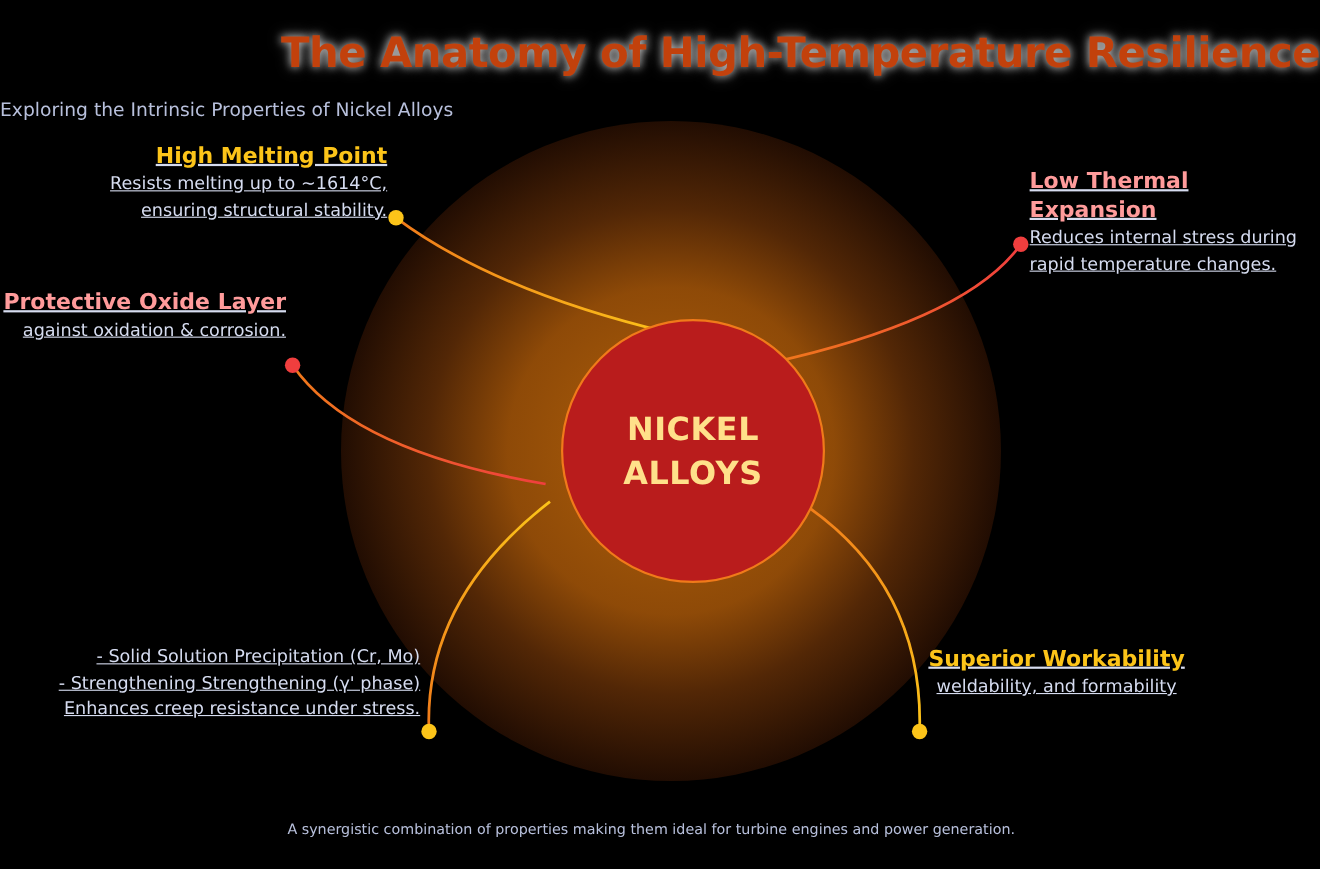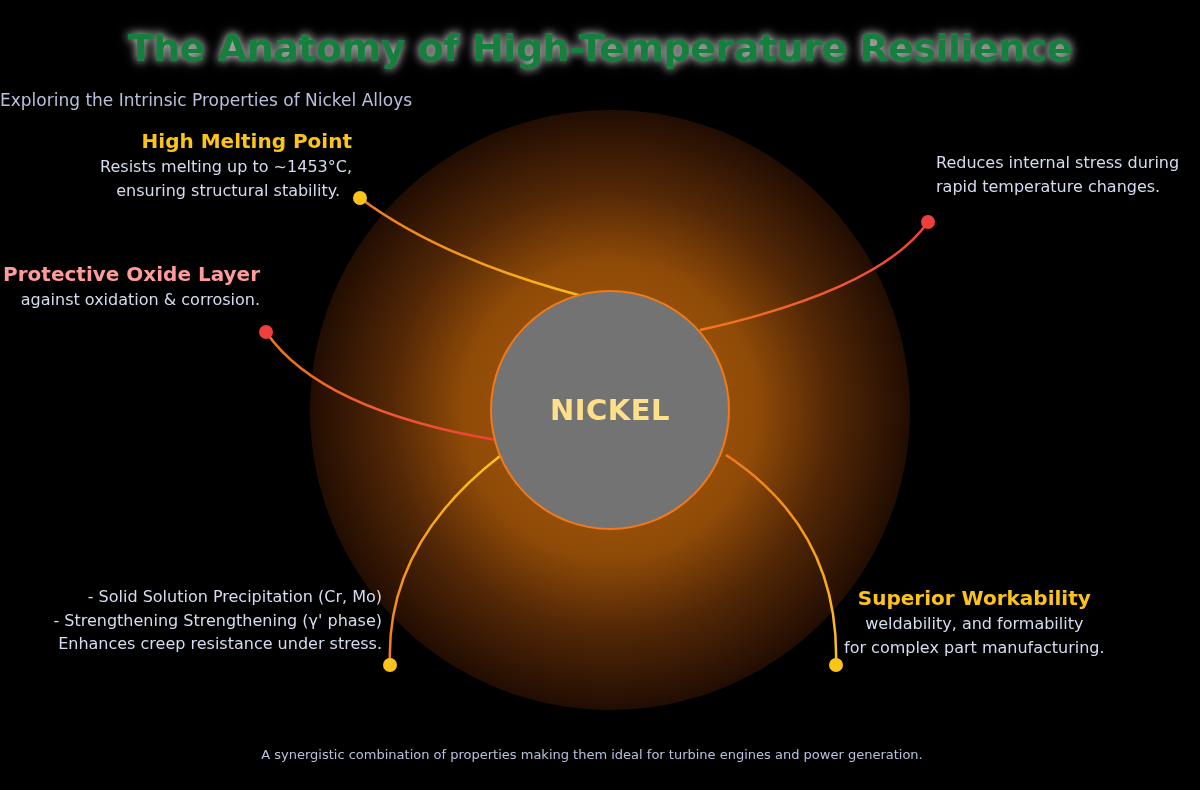--- a/index.html
+++ b/index.html
@@ -12,39 +12,39 @@
     }
     .glow {
       position: absolute; left: 310px; top: 110px; width: 600px; height: 600px;
       border-radius: 50%;
       background: radial-gradient(circle at center,
         rgba(176,96,10,1) 0%, rgba(150,78,8,0.95) 35%, rgba(110,52,8,0.75) 52%,
         rgba(60,22,4,0.5) 72%, rgba(0,0,0,0) 100%);
     }
     svg.connectors { position: absolute; left: 0; top: 0; width: 1200px; height: 790px; }
     .title {
-      position: absolute; left: 0; right: 0; top: 26px; text-align: center;
-      font-size: 38px; font-weight: bold; color: #15803d;
+      position: absolute; left: 0; right: 0; top: 26px; text-align: right;
+      font-size: 38px; font-weight: bold; color: #c2410c;
       text-shadow: 0 0 8px rgba(255,255,255,0.75), 0 0 14px rgba(255,255,255,0.35);
       letter-spacing: -0.5px;
     }
     .subtitle {
       position: absolute; left: 0; right: 0; top: 90px; text-align: left;
       font-size: 17px; color: #b8c0dc;
     }
     .hub {
-      position: absolute; left: 490px; top: 290px; width: 240px; height: 240px;
-      border-radius: 50%; background: #737373; border: 2px solid #f07a1a;
+      position: absolute; left: 510px; top: 290px; width: 240px; height: 240px;
+      border-radius: 50%; background: #b91c1c; border: 2px solid #f07a1a;
       box-sizing: border-box;
       display: flex; flex-direction: column; align-items: center; justify-content: center;
     }
     .hub span {
       color: #ffe08a; font-weight: bold; font-size: 29px; line-height: 40px; letter-spacing: 0.5px;
     }
-    .node { position: absolute; font-size: 16px; line-height: 23.5px; }
+    .node { position: absolute; font-size: 16px; line-height: 23.5px; text-decoration: underline; }
     .node .head { font-weight: bold; font-size: 20px; line-height: 26px; margin-bottom: 1px; }
     .node .line { white-space: nowrap; }
     .yellow { color: #fcc419; }
     .pink { color: #ff9b9b; }
     .right-align { text-align: right; }
     .footer {
       position: absolute; left: 0; right: 16px; top: 747px; text-align: center;
       font-size: 13px; color: #b8c0dc;
     }
   </style>
@@ -86,43 +86,44 @@
   <circle cx="266" cy="332" r="7" fill="#f03e3e"></circle>
   <circle cx="390" cy="665" r="7" fill="#fcc419"></circle>
   <circle cx="836" cy="665" r="7" fill="#fcc419"></circle>
 </svg>
 
 <div class="title">The Anatomy of High-Temperature Resilience</div>
 <div class="subtitle">Exploring the Intrinsic Properties of Nickel Alloys</div>
 
 <div class="hub">
   <span>NICKEL</span>
+  <span>ALLOYS</span>
 </div>
 
 <div class="node right-align" style="right:848px; top:128px;">
   <div class="head yellow">High Melting Point</div>
-  <div class="line">Resists melting up to ~1453°C,</div>
-  <div class="line" style="margin-right:12px;">ensuring structural stability.</div>
+  <div class="line">Resists melting up to ~1614°C,</div>
+  <div class="line" style="margin-right:0px;">ensuring structural stability.</div>
 </div>
 
 <div class="node" style="left:936px; top:151px;">
+  <div class="head pink">Low Thermal Expansion</div>
   <div class="line">Reduces internal stress during</div>
   <div class="line">rapid temperature changes.</div>
 </div>
 
 <div class="node right-align" style="right:940px; top:261px;">
   <div class="head pink">Protective Oxide Layer</div>
   <div class="line">against oxidation &amp; corrosion.</div>
 </div>
 
 <div class="node right-align" style="right:818px; top:585px;">
   <div class="line">- Solid Solution Precipitation (Cr, Mo)</div>
   <div class="line">- Strengthening Strengthening (γ' phase)</div>
   <div class="line">Enhances creep resistance under stress.</div>
 </div>
 
 <div class="node" style="left:844px; top:585px;text-align:center;">
   <div class="head yellow">Superior Workability</div>
   <div class="line">weldability, and formability</div>
-  <div class="line">for complex part manufacturing.</div>
 </div>
 
 <div class="footer">A synergistic combination of properties making them ideal for turbine engines and power generation.</div>
 
 </body></html>

